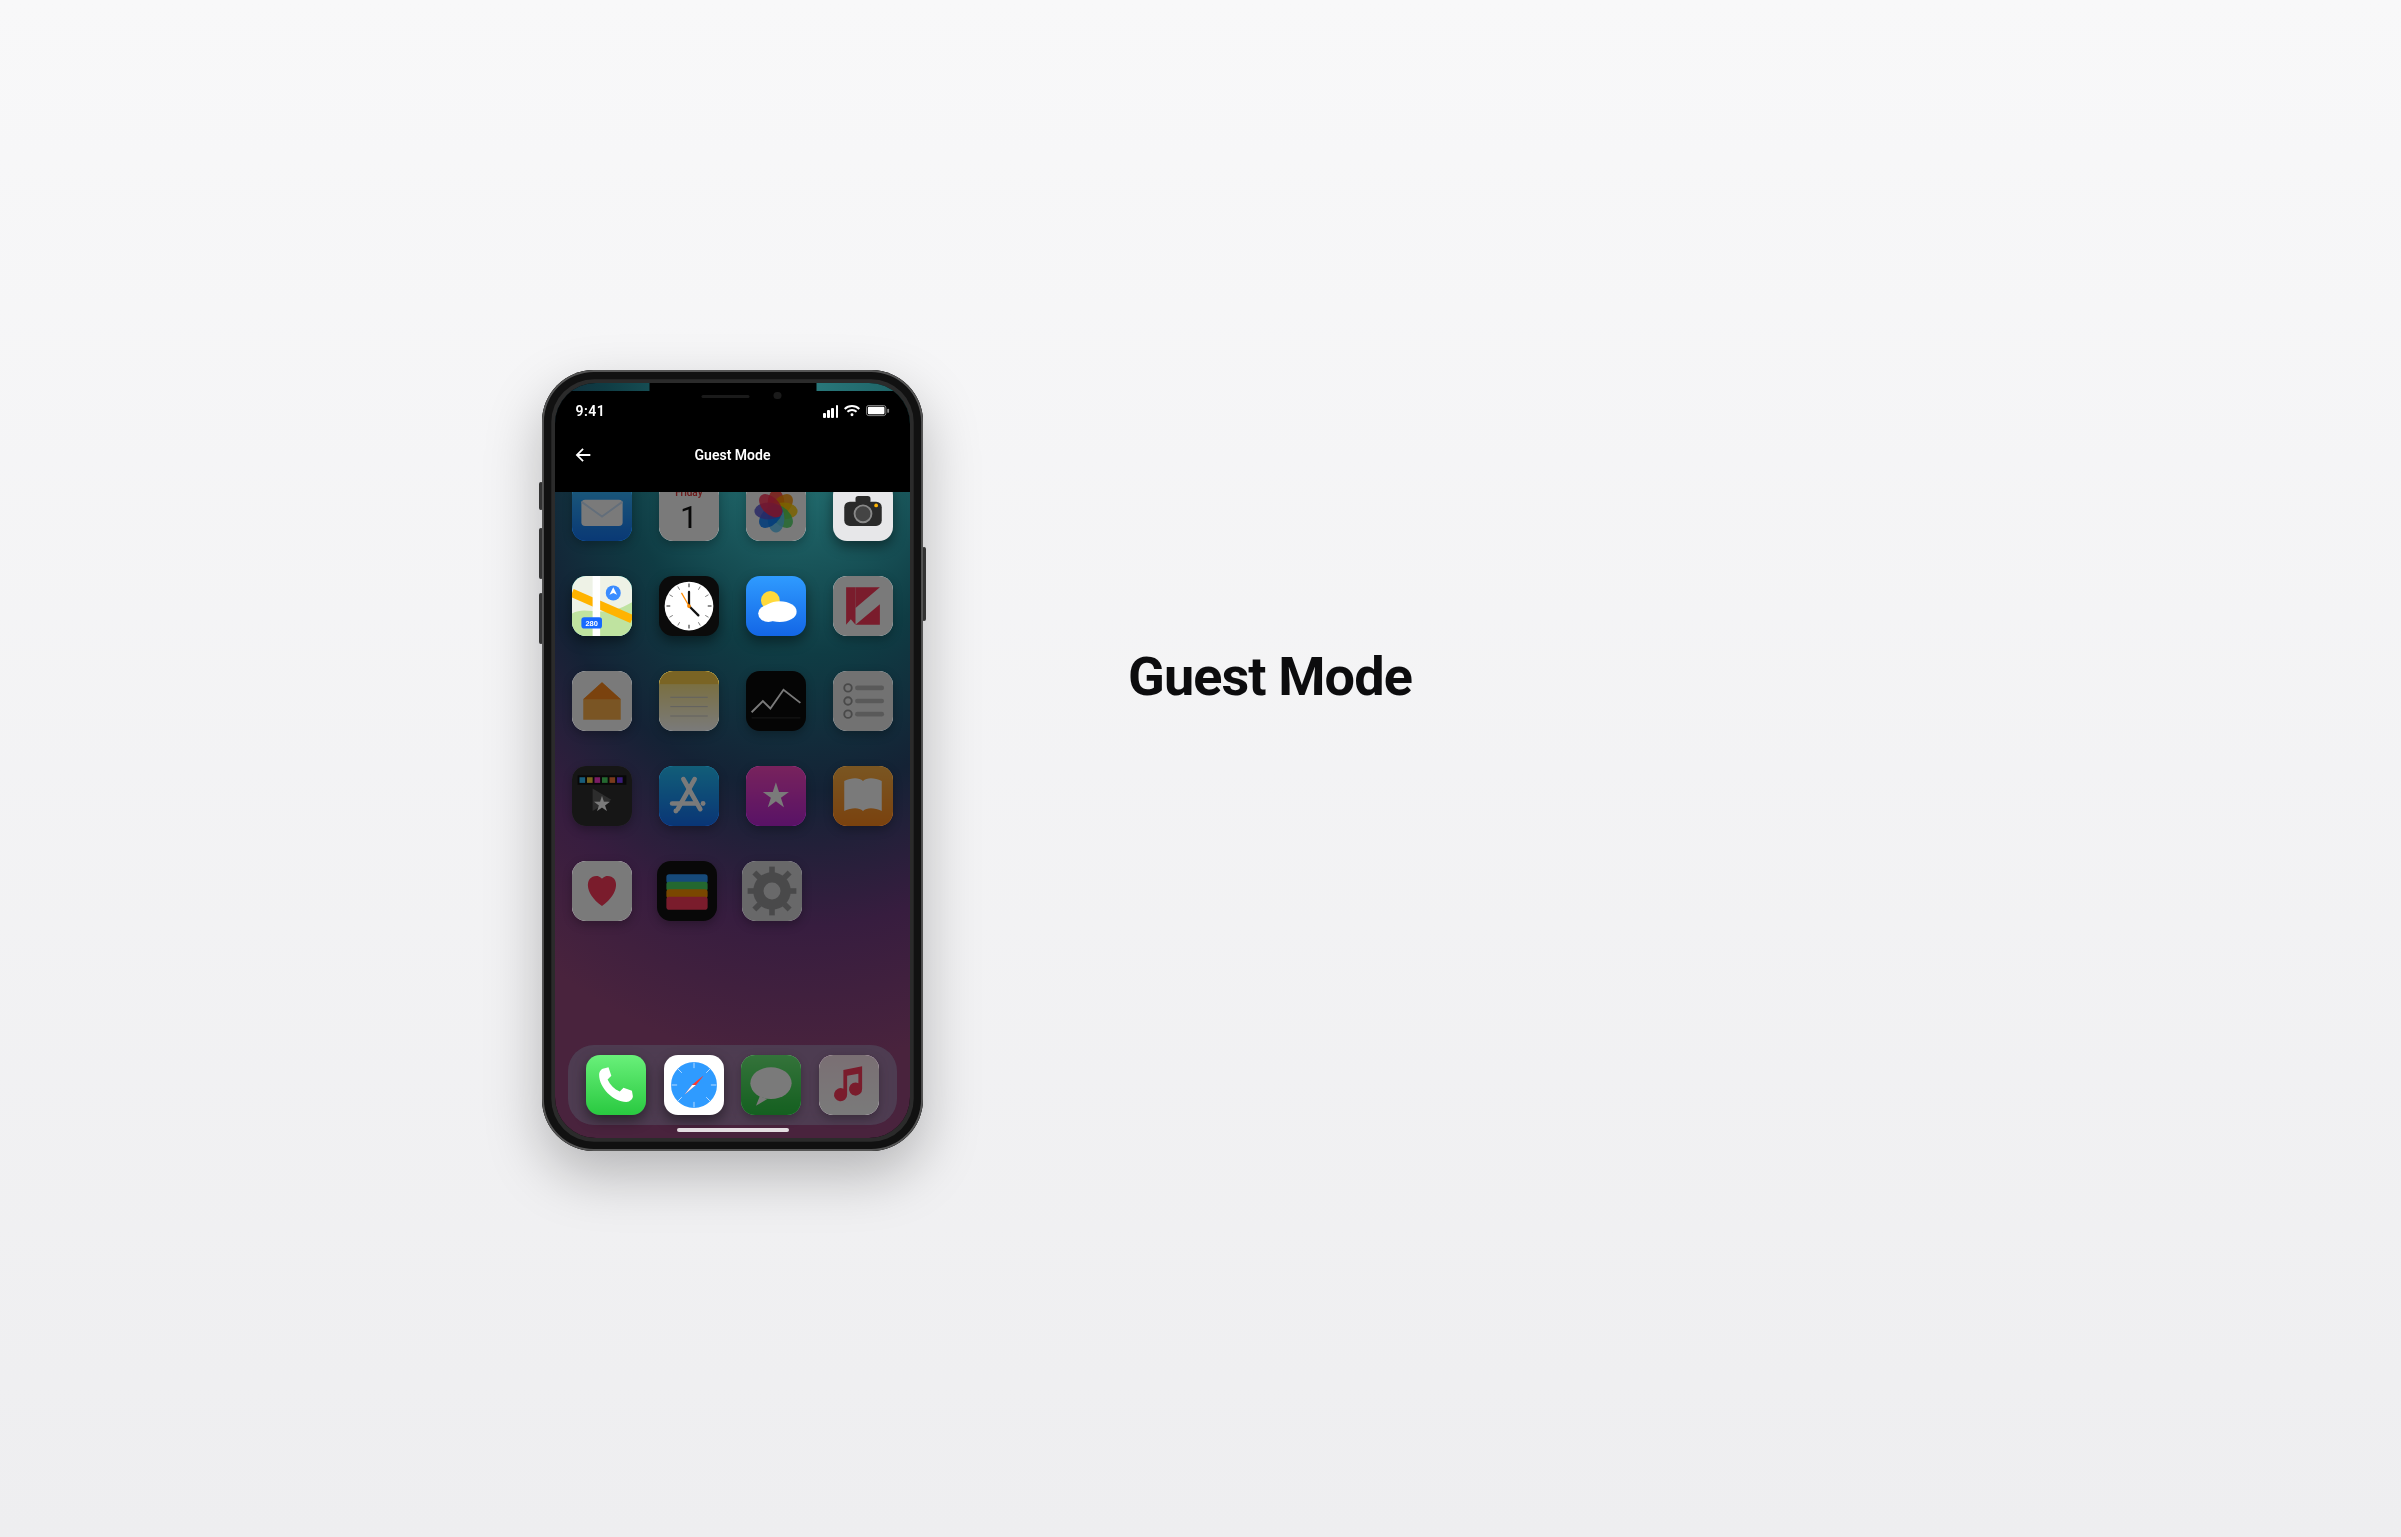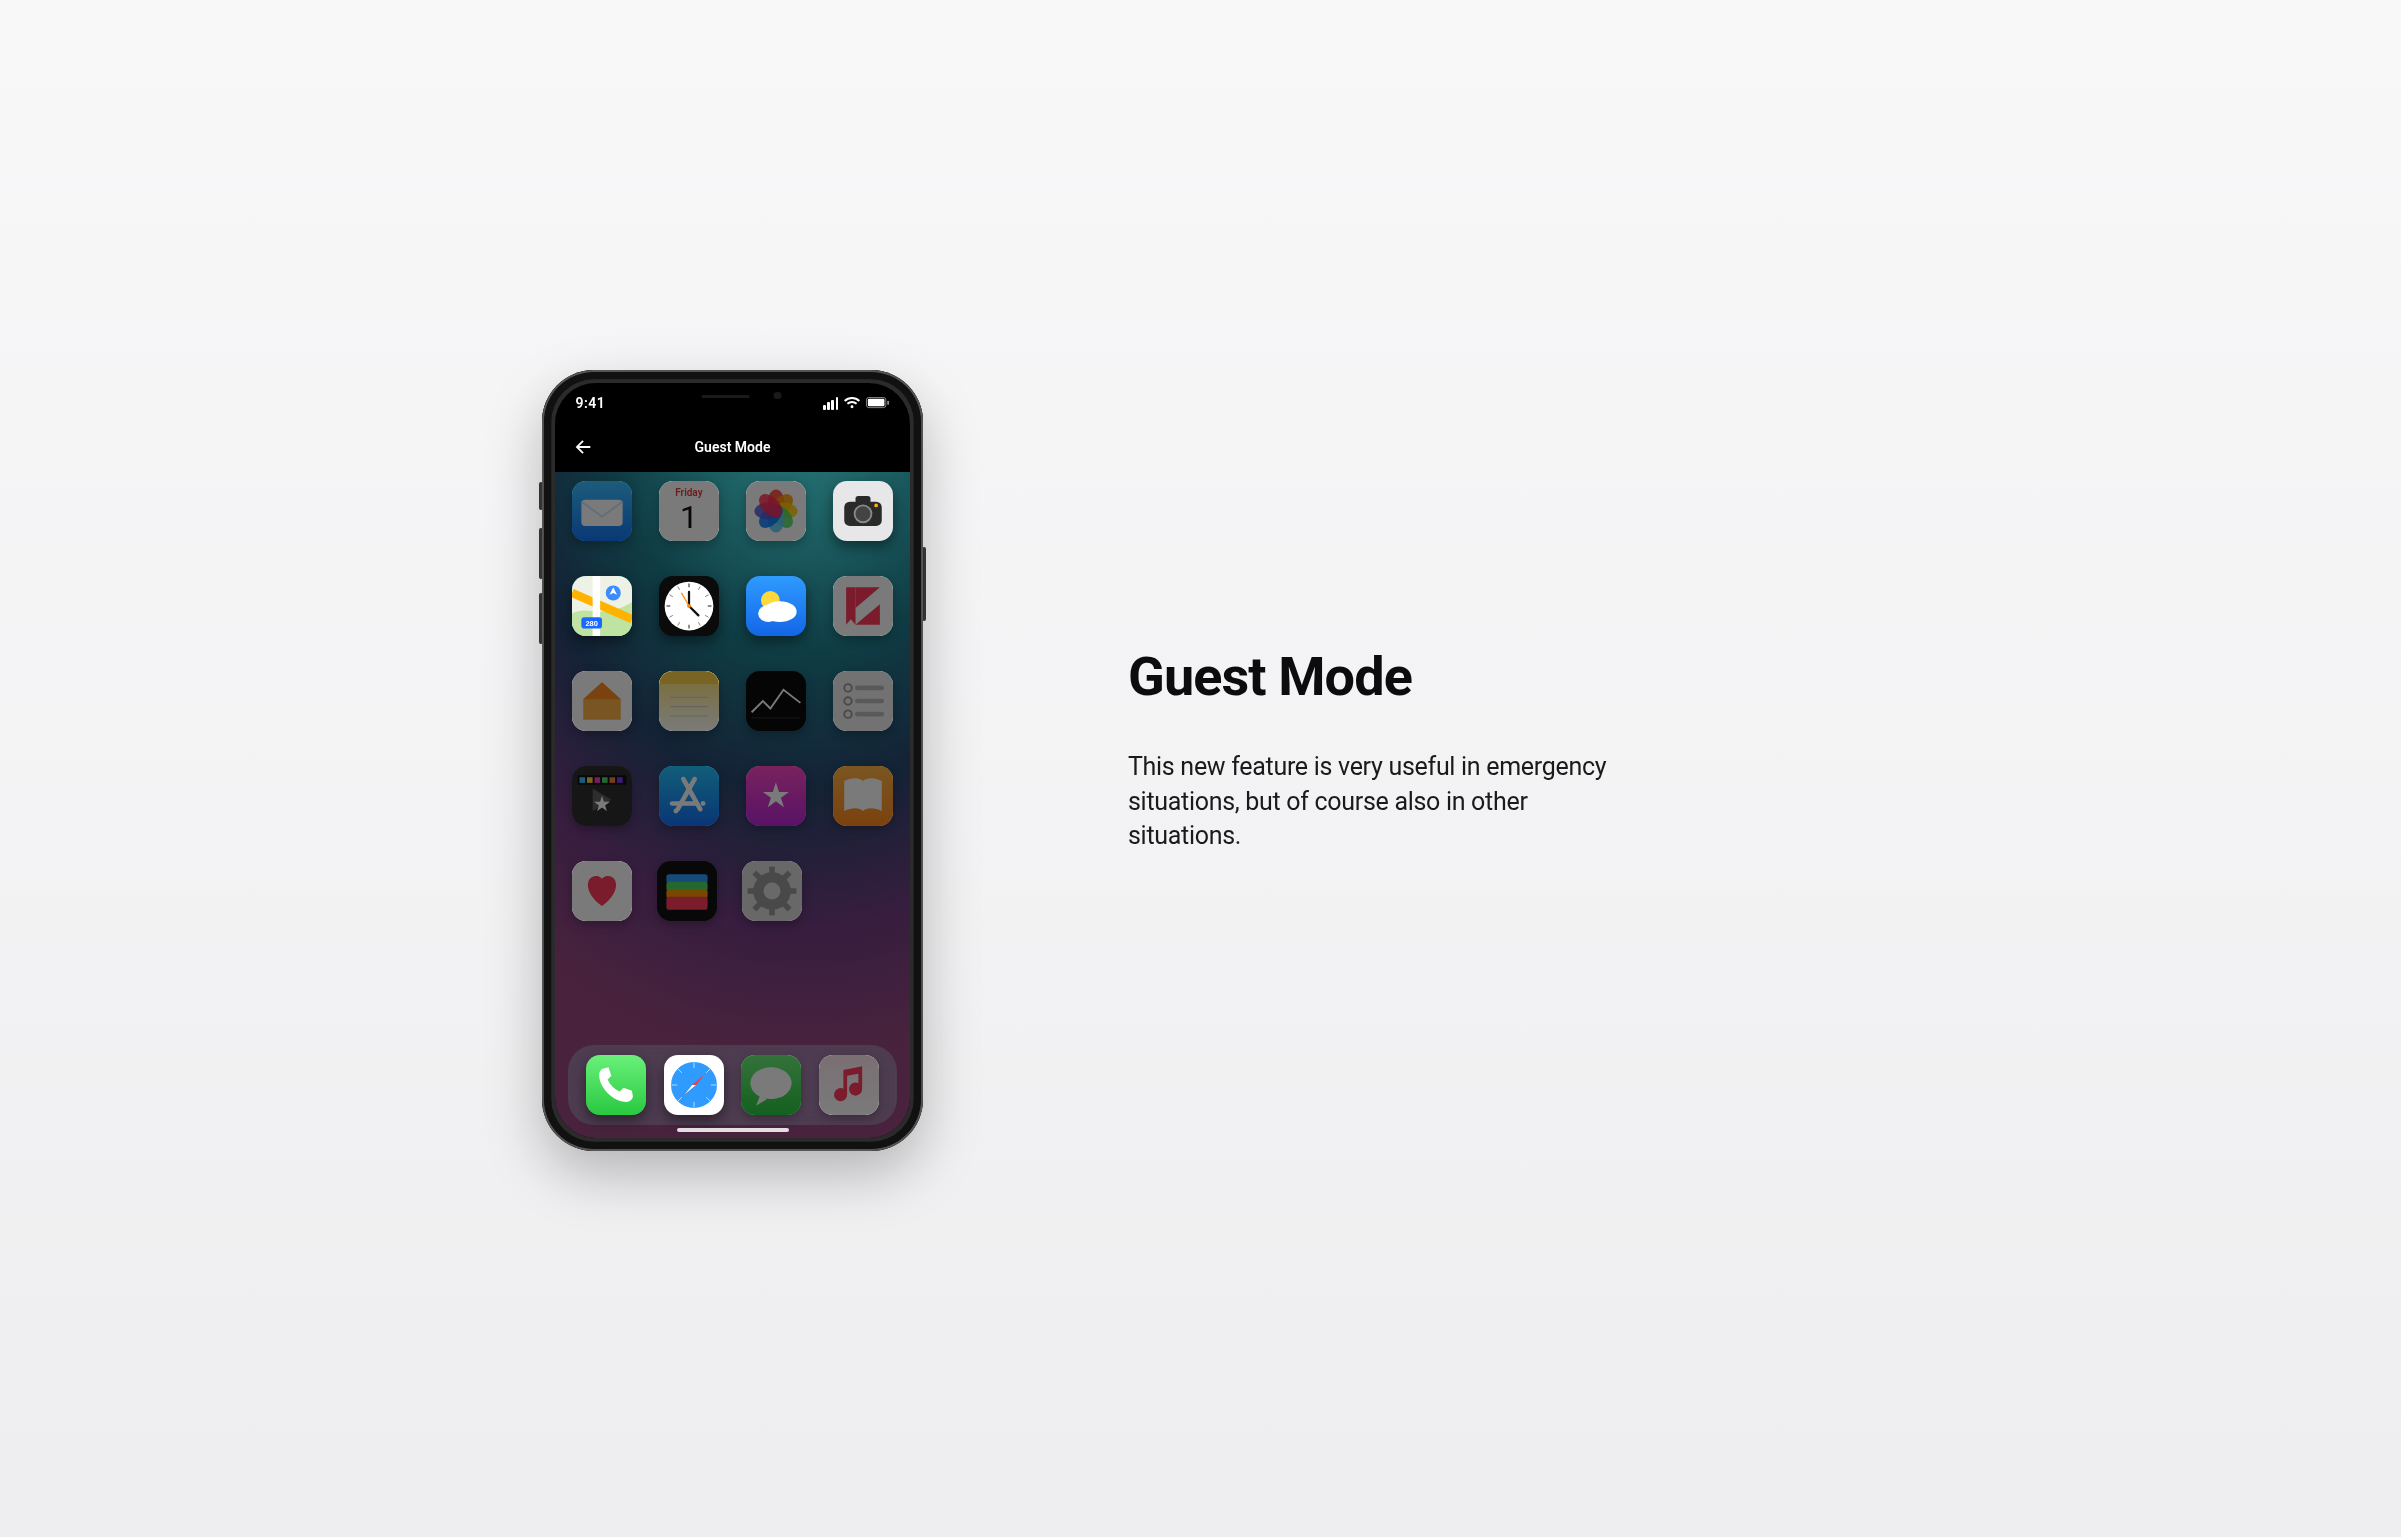--- a/index.html
+++ b/index.html
@@ -65,22 +65,22 @@
     content:""; position:absolute; left:52px; top:12px; width:48px; height:3.7px;
     background:#1a1a1a; border-radius:1.9px;
   }
   .notch::after {
     content:""; position:absolute; right:35px; top:9.3px; width:7.4px; height:7.4px;
     background:#1a1a1a; border-radius:50%;
   }
 
   
   .top-band {
-    position: absolute; left:0; right:0; top:0;
-    height: 89px;
+    position: absolute; left:0; right:0; top:8px;
+    height: 101px;
     background: #000;
     color: #fff;
     z-index: 30;
   }
   .status-row {
     position: absolute; left:0; right:0; top:7.4px;
     height: 26px;
     display: flex; justify-content: space-between; align-items: center;
     padding: 0 20.5px;
     font-size: 14px; font-weight: 600;
@@ -486,17 +486,16 @@
           </div>
         </div>
 
         <div class="home-indicator"></div>
       </div>
     </div>
   </div>
 
   <div class="text-panel">
     <h1 class="heading">Guest Mode</h1>
-    <p class="body-text">This new feature is very useful in emergency situations, but of course also in other situations.</p>
   </div>
 
 </div>
 
 
 </body></html>

